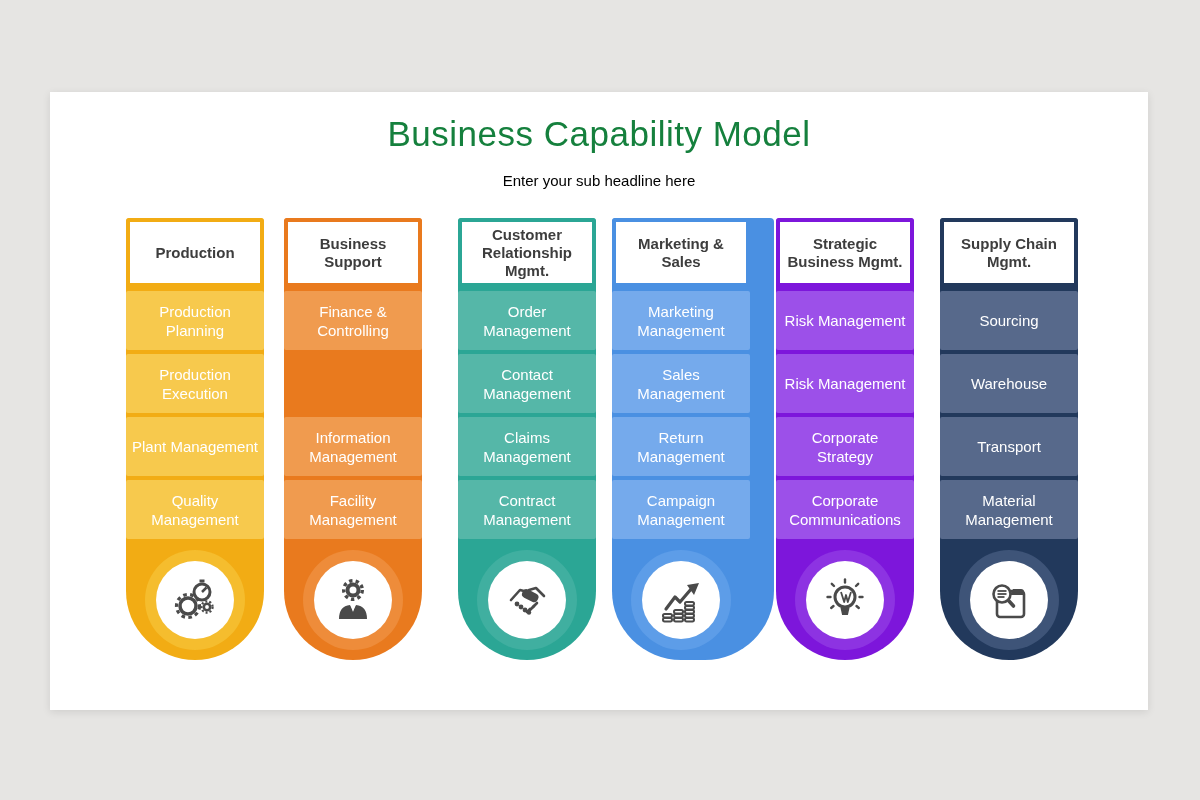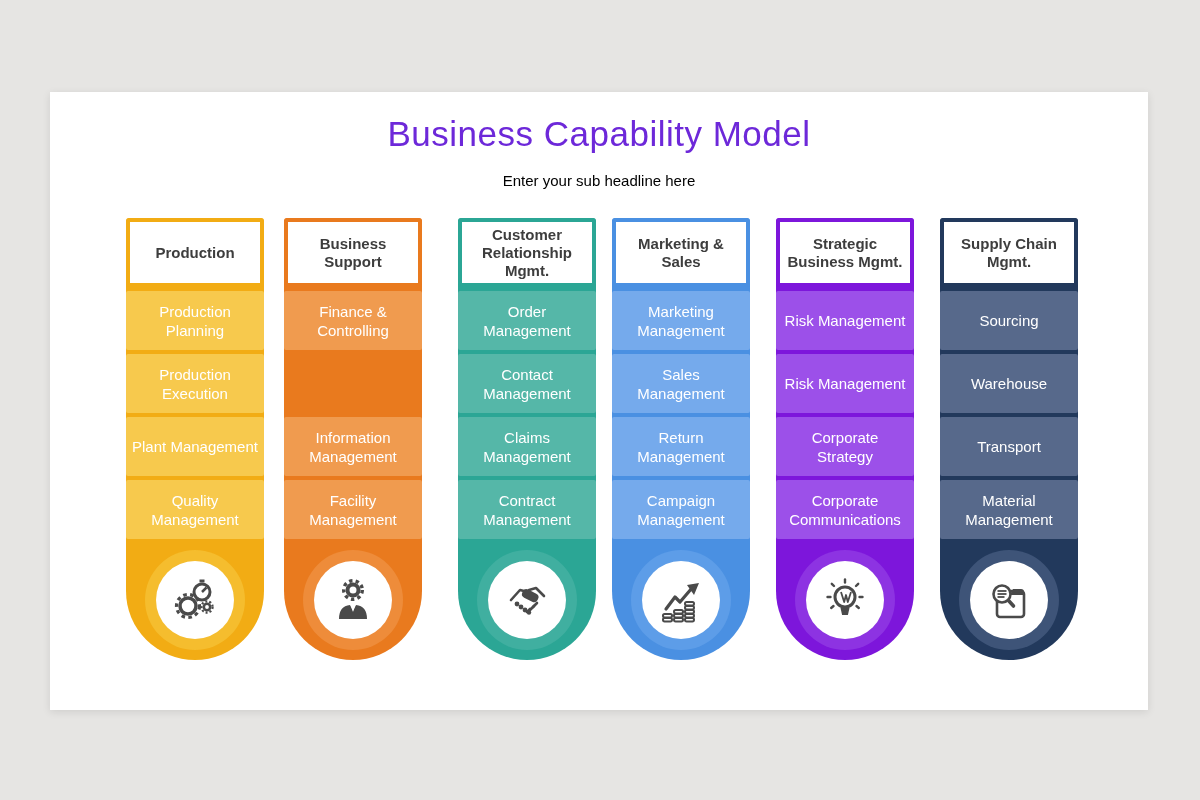--- a/index.html
+++ b/index.html
@@ -11,21 +11,21 @@
   }
   .slide {
     position:absolute; left:50px; top:92px;
     width:1098px; height:618px;
     background:#ffffff;
     box-shadow:0 2px 8px rgba(0,0,0,0.10);
   }
   .title {
     position:absolute; top:22px; left:0; width:100%;
     margin:0; text-align:center;
-    font-size:35px; font-weight:400; color:#6d28d9;
+    font-size:35px; font-weight:400; color:#15803d;
     letter-spacing:0.5px;
   }
   .subtitle {
     position:absolute; top:80px; left:0; width:100%;
     text-align:center; font-size:15px; color:#000000;
   }
   .column {
     position:absolute; top:126px;
     width:138px; height:442px;
     background:var(--dark);
@@ -170,21 +170,21 @@
             <circle cx="14" cy="28" r="2.4"></circle>
             <circle cx="18" cy="31" r="2.4"></circle>
             <circle cx="22" cy="34" r="2.4"></circle>
             <circle cx="26" cy="36.5" r="2.2"></circle>
           </g>
         </svg>
       </div>
     </div>
   </div>
 
-  <div class="column" style="left: 562px; --dark: #4A90E2; --mid: #5D9DE8; --light: #75AAEC;">
+  <div class="column" style="left: 562px; padding-left: 24px; --dark: #4A90E2; --mid: #5D9DE8; --light: #75AAEC;">
     <div class="col-header">
       <span>Marketing &amp; Sales</span>
     </div>
     <div class="col-item i0">
         <span>Marketing Management</span>
       </div>
     <div class="col-item i1">
         <span>Sales Management</span>
       </div>
     <div class="col-item i2">

